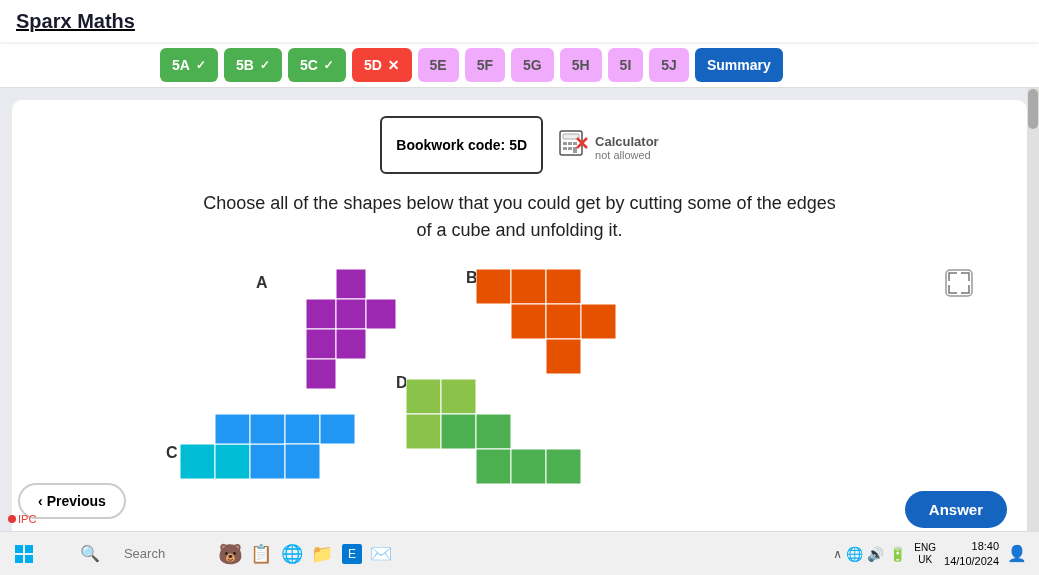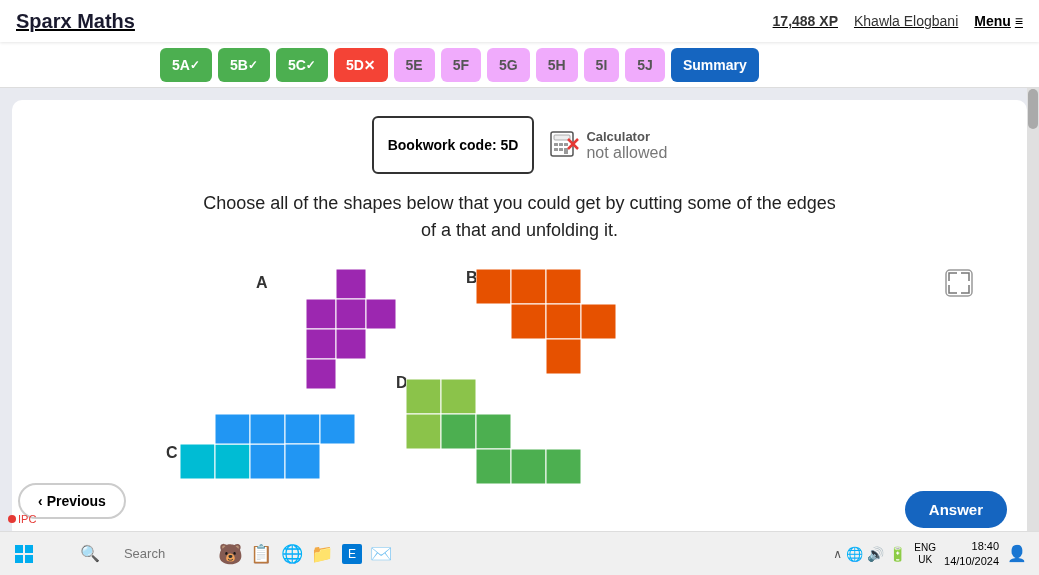--- a/index.html
+++ b/index.html
@@ -65,20 +65,21 @@
     .tab {
       height: 34px;
       padding: 4px 12px;
       border-radius: 6px;
       border: none;
       cursor: pointer;
       font-size: 14px;
       font-weight: 600;
       display: flex;
       align-items: center;
+      gap: 6px;
     }
     .tab-green {
       background: #4caf50;
       color: white;
     }
     .tab-active {
       background: #f44336;
       color: white;
     }
     .tab-inactive {
@@ -249,28 +250,20 @@
       display: flex;
       align-items: center;
       gap: 2px;
     }
   </style>
 </head>
 <body>
 
 <div class="top-bar">
   <span class="sparx-logo">Sparx Maths</span>
-  <div class="top-bar-right">
-    <span class="xp-badge">17,488 XP</span>
-    <span>Khawla Elogbani</span>
-    <button class="menu-btn">
-      <span>Menu</span>
-      <span>≡</span>
-    </button>
-  </div>
 </div>
 
 <div class="task-tabs">
   <button class="tab tab-green">
     <span>5A</span>
     <span class="check-icon">✓</span>
   </button>
   <button class="tab tab-green">
     <span>5B</span>
     <span class="check-icon">✓</span>
@@ -322,28 +315,28 @@
           <rect x="4" y="17" width="4" height="3" rx="0.5" fill="#999"></rect>
           <rect x="9" y="17" width="4" height="3" rx="0.5" fill="#999"></rect>
           <rect x="14" y="17" width="4" height="6" rx="0.5" fill="#999"></rect>
 
           <line x1="18" y1="8" x2="28" y2="18" stroke="#e53935" stroke-width="2.5"></line>
           <line x1="28" y1="8" x2="18" y2="18" stroke="#e53935" stroke-width="2.5"></line>
         </svg>
       </span>
       <div>
         <div style="font-size:13px; font-weight:600;">Calculator</div>
-        <div style="font-size:16px; color:#777;">not allowed</div>
+        <div style="font-size:11px; color:#777;">not allowed</div>
       </div>
     </div>
   </div>
 
   <div class="question-text">
     <span>Choose </span><strong>all</strong><span> of the shapes below that you could get by cutting some of the edges</span><br>
-    <span>of a that and unfolding it.</span>
+    <span>of a cube and unfolding it.</span>
   </div>
 
   <div class="shapes-area">
 
     <div style="position:absolute; left:220px; top:10px; cursor:pointer;">
       <span class="shape-label" style="left:0; top:0; font-size:16px; font-weight:700;">A</span>
       <svg width="130" height="130" viewBox="0 0 130 130" style="position:absolute; left:10px; top:-5px;">
 
         <rect x="70" y="0" width="30" height="30" fill="#9c27b0" stroke="white" stroke-width="1"></rect>
 

